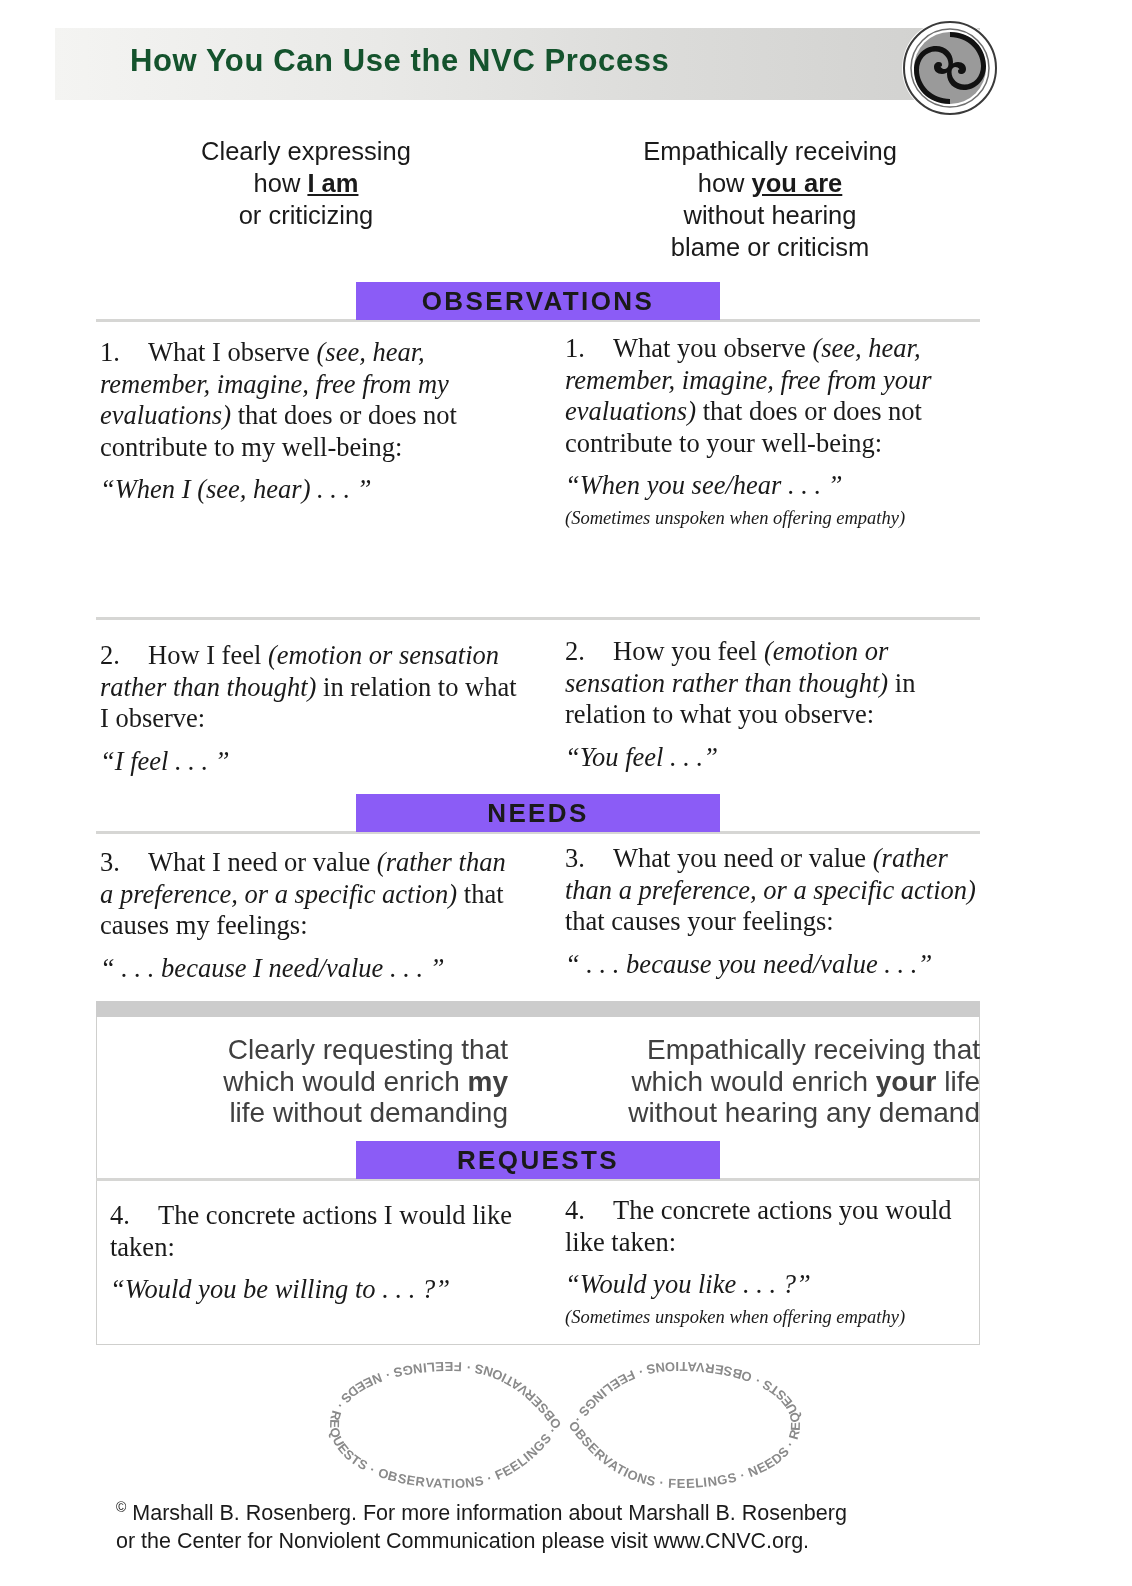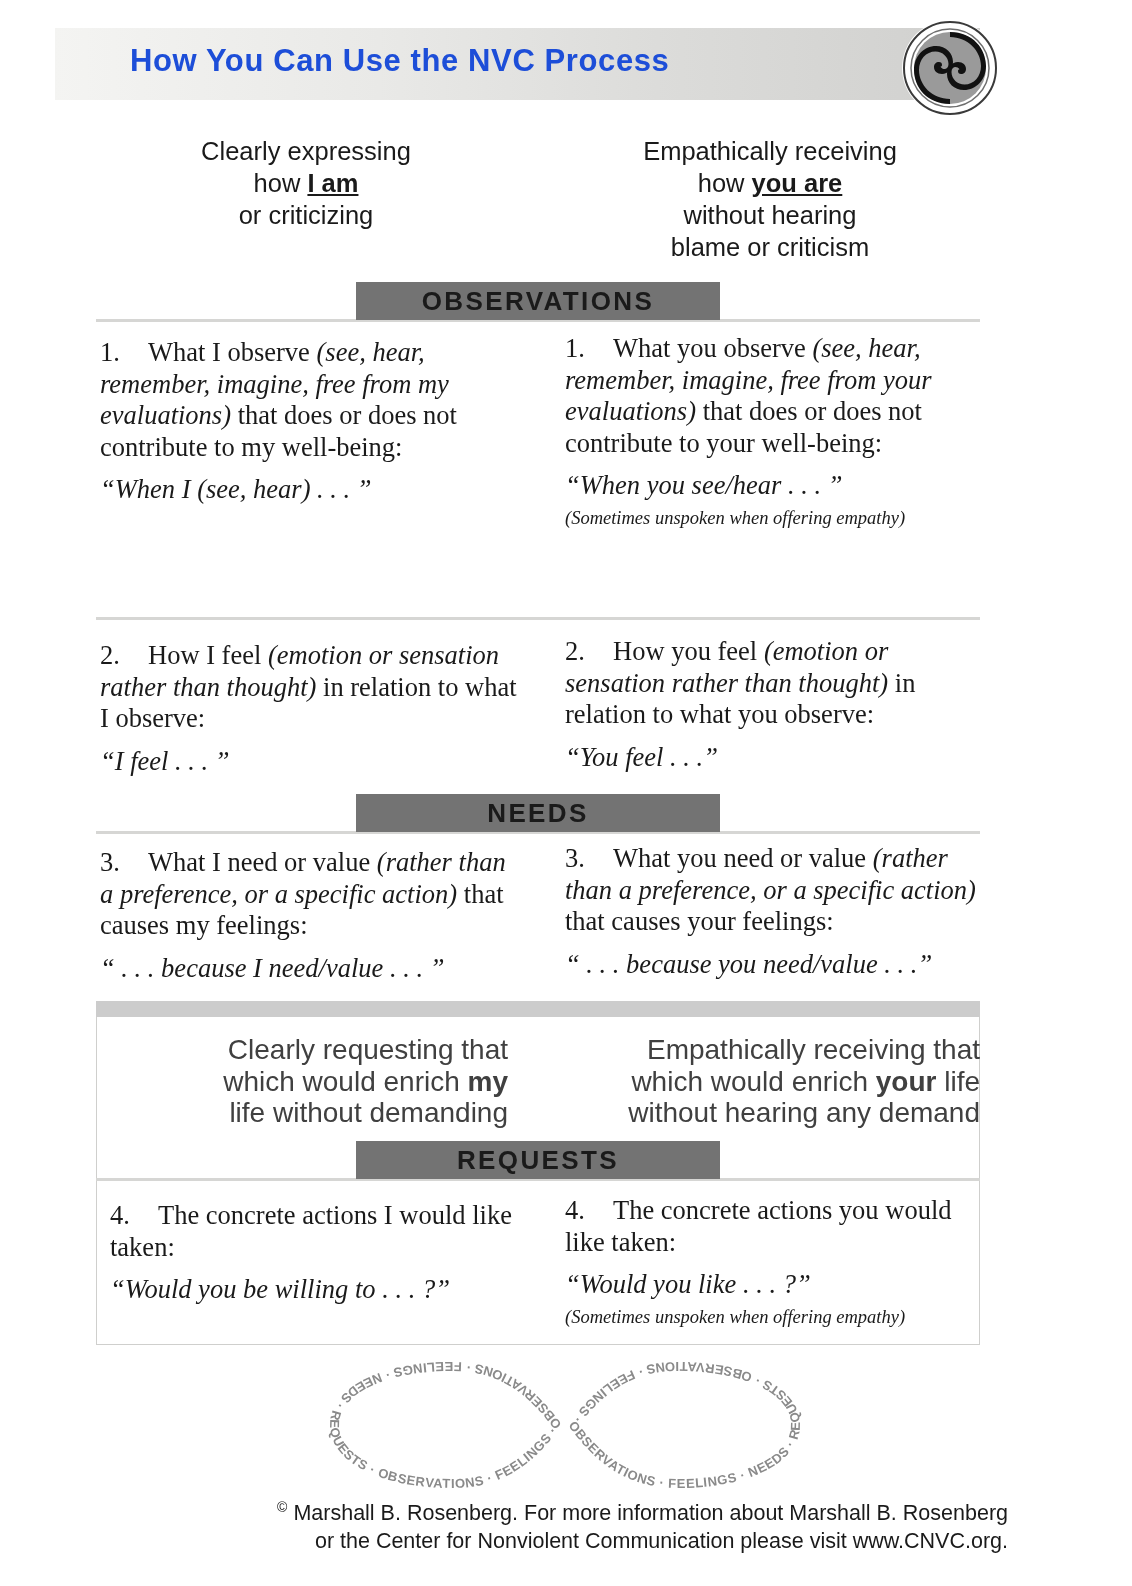--- a/index.html
+++ b/index.html
@@ -26,21 +26,21 @@
     background: linear-gradient(to right, #f4f4f2 0%, #e9e9e7 35%, #dcdcda 65%, #d0d0ce 100%);
   }
   .header-title {
     position: absolute;
     left: 130px;
     top: 43px;
     font-family: "Liberation Sans", sans-serif;
     font-weight: bold;
     font-size: 31px;
     letter-spacing: 0.6px;
-    color: #1d4ed8;
+    color: #14532d;
     white-space: nowrap;
   }
   .logo {
     position: absolute;
     left: 900px;
     top: 18px;
     width: 100px;
     height: 100px;
   }
 
@@ -73,21 +73,21 @@
     height: 3px;
     background: #d6d6d4;
   }
   .banner .chip {
     position: absolute;
     left: 50%;
     transform: translateX(-50%);
     top: 0;
     width: 364px;
     height: 38px;
-    background: #737373;
+    background: #8b5cf6;
   }
   .banner .chip span {
     display: block;
     text-align: center;
     font-family: "Liberation Sans", sans-serif;
     font-weight: bold;
     font-size: 26px;
     letter-spacing: 2.4px;
     line-height: 38px;
     color: #1a1a1a;
@@ -169,24 +169,24 @@
     font-family: "Liberation Sans", sans-serif;
     font-weight: bold;
     font-size: 13px;
     letter-spacing: 0.6px;
     fill: #8a8a8a;
   }
 
   
   .footer {
     position: absolute;
-    left: 108px;
+    left: 116px;
     top: 1493px;
     width: 900px;
-    text-align: right;
+    text-align: left;
     font-family: "Liberation Sans", sans-serif;
     font-size: 21.5px;
     line-height: 28px;
     color: #1a1a1a;
   }
   .footer sup { font-size: 14px; vertical-align: super; }
 </style>
 </head>
 <body>
 

